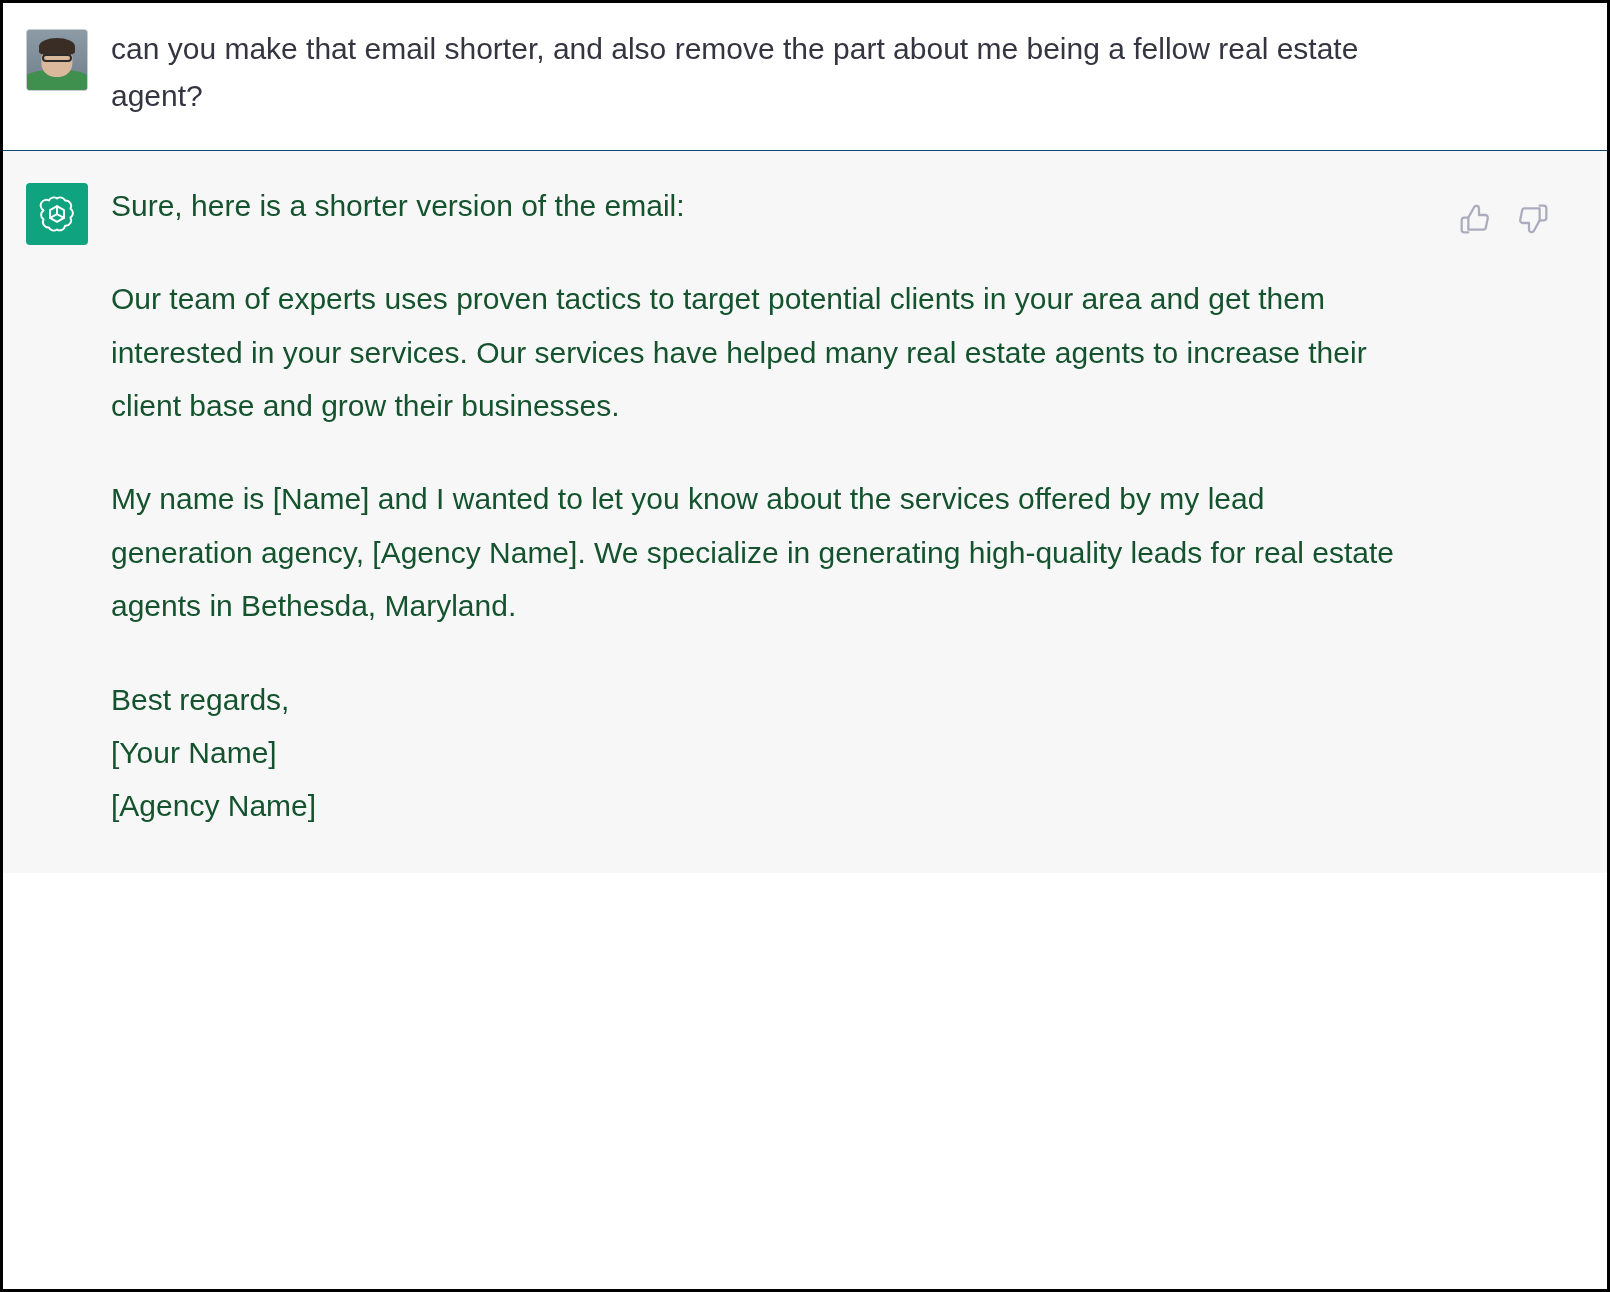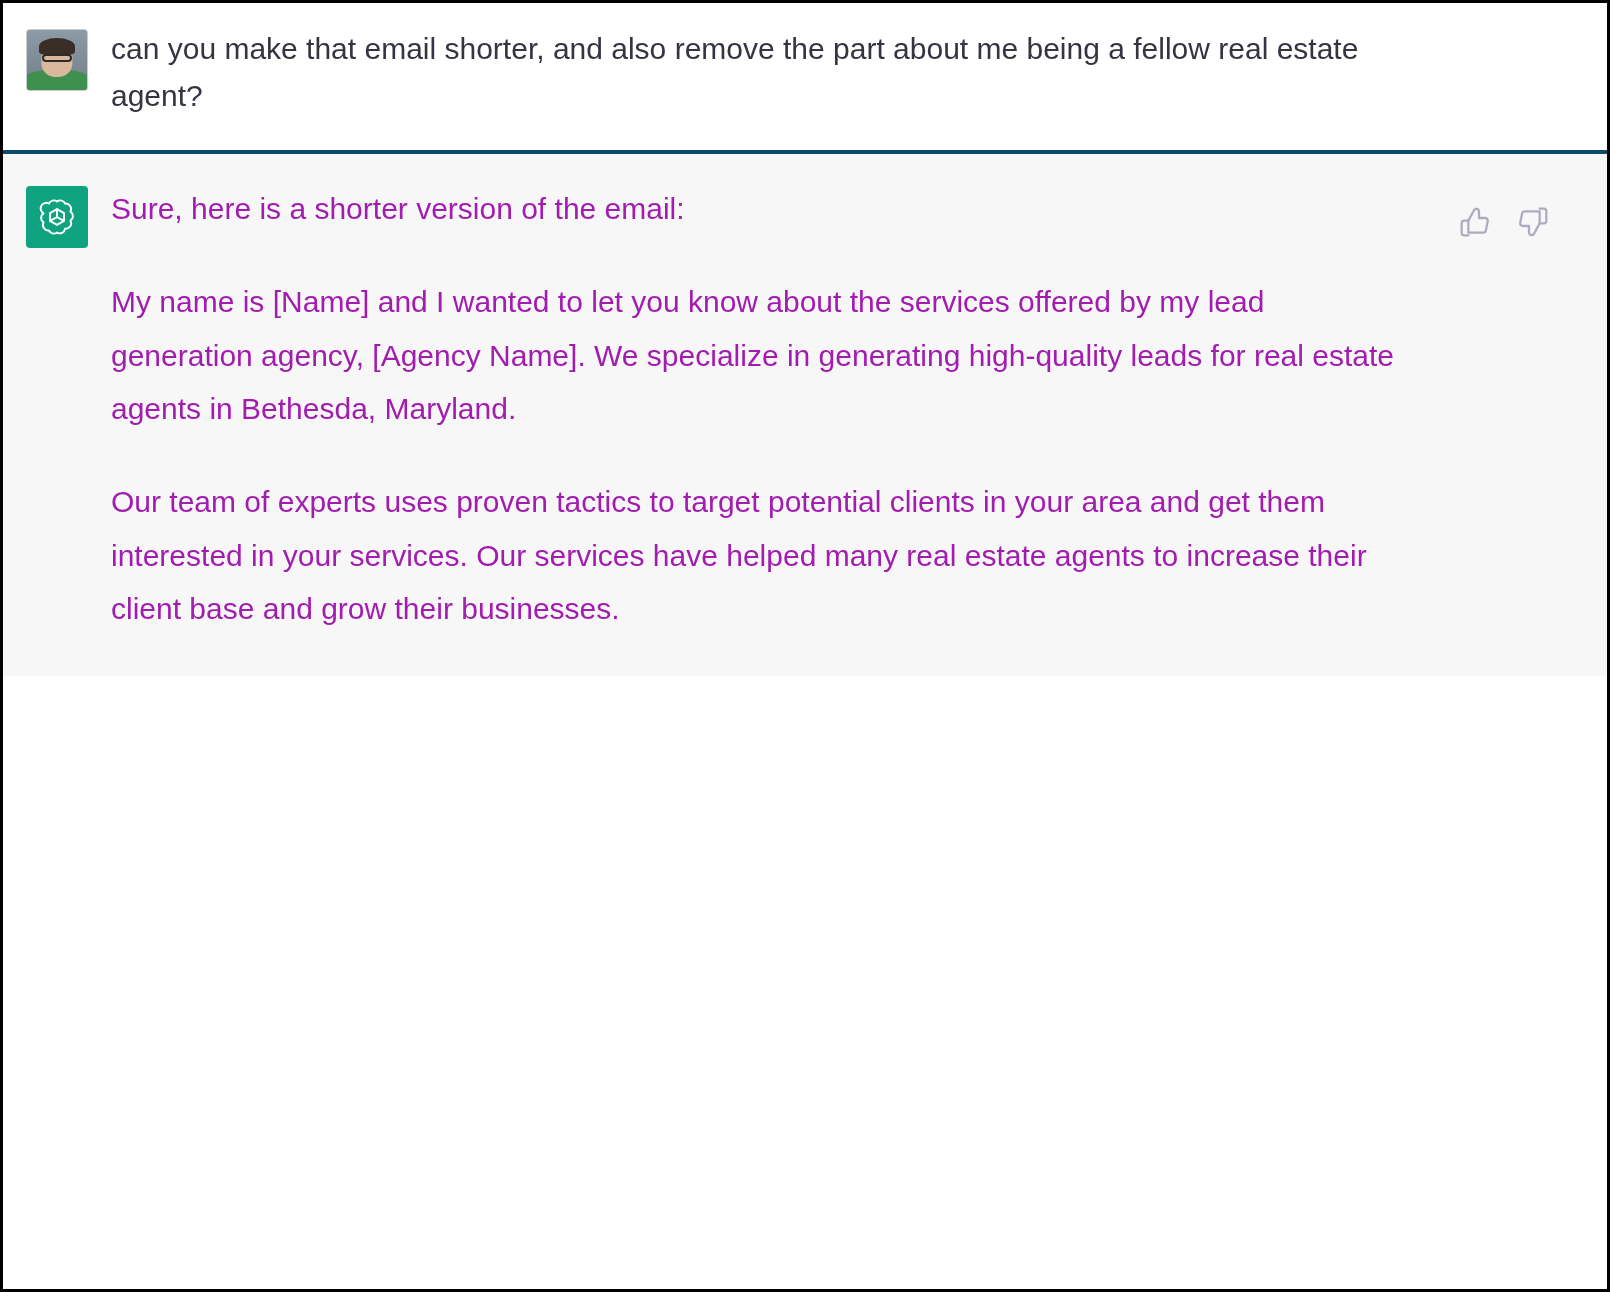--- a/index.html
+++ b/index.html
@@ -21,21 +21,21 @@
     position: relative;
   }
   .turn {
     display: flex;
     box-sizing: border-box;
     width: 100%;
     padding: 28px 0 28px 0;
   }
   .turn-user {
     background: #ffffff;
-    border-bottom: 4px solid #0c4a6e;
+    border-bottom: 1px solid #0c4a6e;
     padding-top: 22px;
     padding-bottom: 30px;
   }
   .turn-assistant {
     background: #f7f7f8;
     padding-top: 28px;
     padding-bottom: 40px;
     position: relative;
   }
   .avatar-col {
@@ -118,21 +118,21 @@
   .user-text {
     font-size: 30px;
     line-height: 1.58;
     color: #343541;
     margin: 0;
     max-width: 1270px;
   }
   .assistant-body p {
     font-size: 30px;
     line-height: 1.78;
-    color: #a21caf;
+    color: #14532d;
     margin: 0 0 40px 0;
     max-width: 1290px;
   }
   .assistant-body p:last-child {
     margin-bottom: 0;
   }
   .signature-line {
     display: block;
   }
   .feedback {
@@ -182,22 +182,27 @@
         <svg width="42" height="42" viewBox="0 0 24 24" fill="none" stroke="#ffffff" stroke-width="1.1" stroke-linecap="round" stroke-linejoin="round" aria-hidden="true">
           <path d="M12 3.1a3.1 3.1 0 0 1 4.63 1.2 3.1 3.1 0 0 1 3.05 4.6 3.1 3.1 0 0 1 0 5.2 3.1 3.1 0 0 1-3.05 4.6A3.1 3.1 0 0 1 12 20.9a3.1 3.1 0 0 1-4.63-1.2 3.1 3.1 0 0 1-3.05-4.6 3.1 3.1 0 0 1 0-5.2A3.1 3.1 0 0 1 7.37 4.3 3.1 3.1 0 0 1 12 3.1z"></path>
           <path d="M12 7.5 16 9.8v4.4L12 16.5 8 14.2V9.8z"></path>
           <path d="M12 7.5v4.6l4 2.1M12 12.1l-4 2.1"></path>
         </svg>
       </div>
     </div>
 
     <div class="msg-col assistant-body">
       <p>Sure, here is a shorter version of the email:</p>
+      <p>Our team of experts uses proven tactics to target potential clients in your area and get them interested in your services. Our services have helped many real estate agents to increase their client base and grow their businesses.</p>
       <p>My name is [Name] and I wanted to let you know about the services offered by my lead generation agency, [Agency Name]. We specialize in generating high-quality leads for real estate agents in Bethesda, Maryland.</p>
-      <p>Our team of experts uses proven tactics to target potential clients in your area and get them interested in your services. Our services have helped many real estate agents to increase their client base and grow their businesses.</p>
+      <p>
+        <span class="signature-line">Best regards,</span>
+        <span class="signature-line">[Your Name]</span>
+        <span class="signature-line">[Agency Name]</span>
+      </p>
     </div>
 
     <div class="feedback">
       <span class="fb-btn">
         <svg viewBox="0 0 24 24" fill="none" stroke="currentColor" stroke-width="1.7" stroke-linecap="round" stroke-linejoin="round" aria-hidden="true">
           <path d="M7 22h-3a2 2 0 0 1-2-2v-7a2 2 0 0 1 2-2h3"></path>
           <path d="M7 11l4.5-8.2A2 2 0 0 1 15 3.8V9h4.6a2 2 0 0 1 1.96 2.4l-1.4 7A2 2 0 0 1 18.2 20H7z"></path>
         </svg>
       </span>
       <span class="fb-btn">

